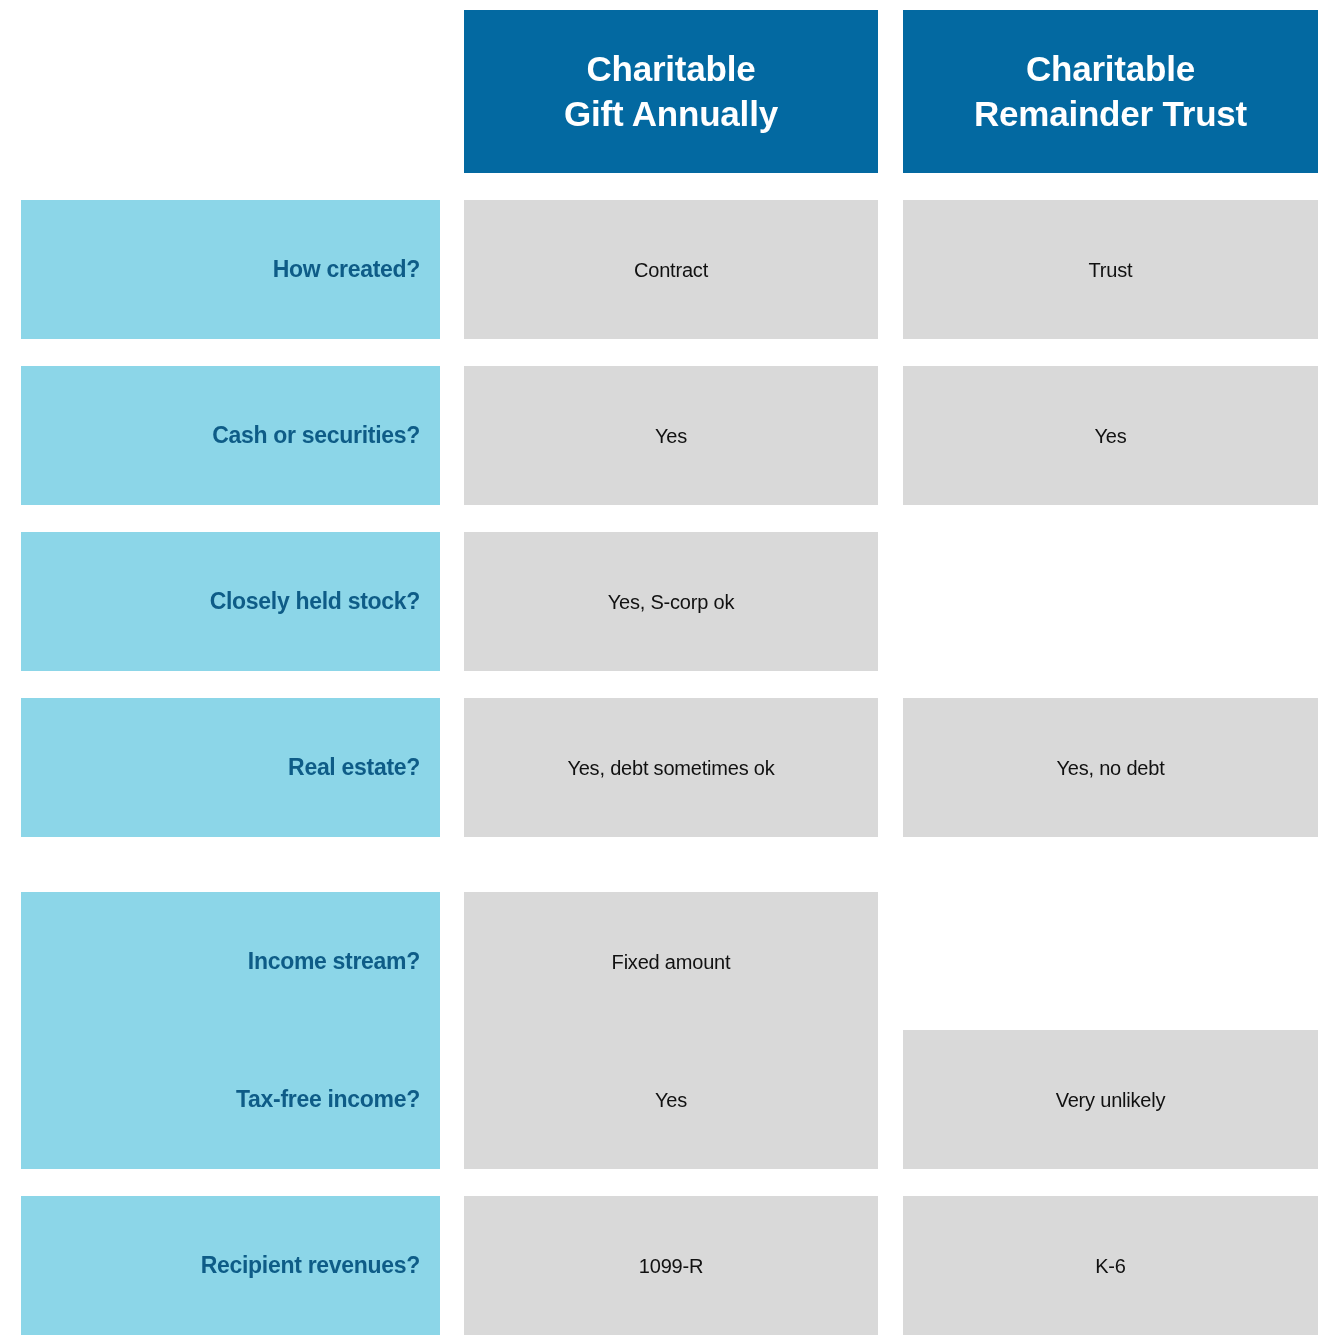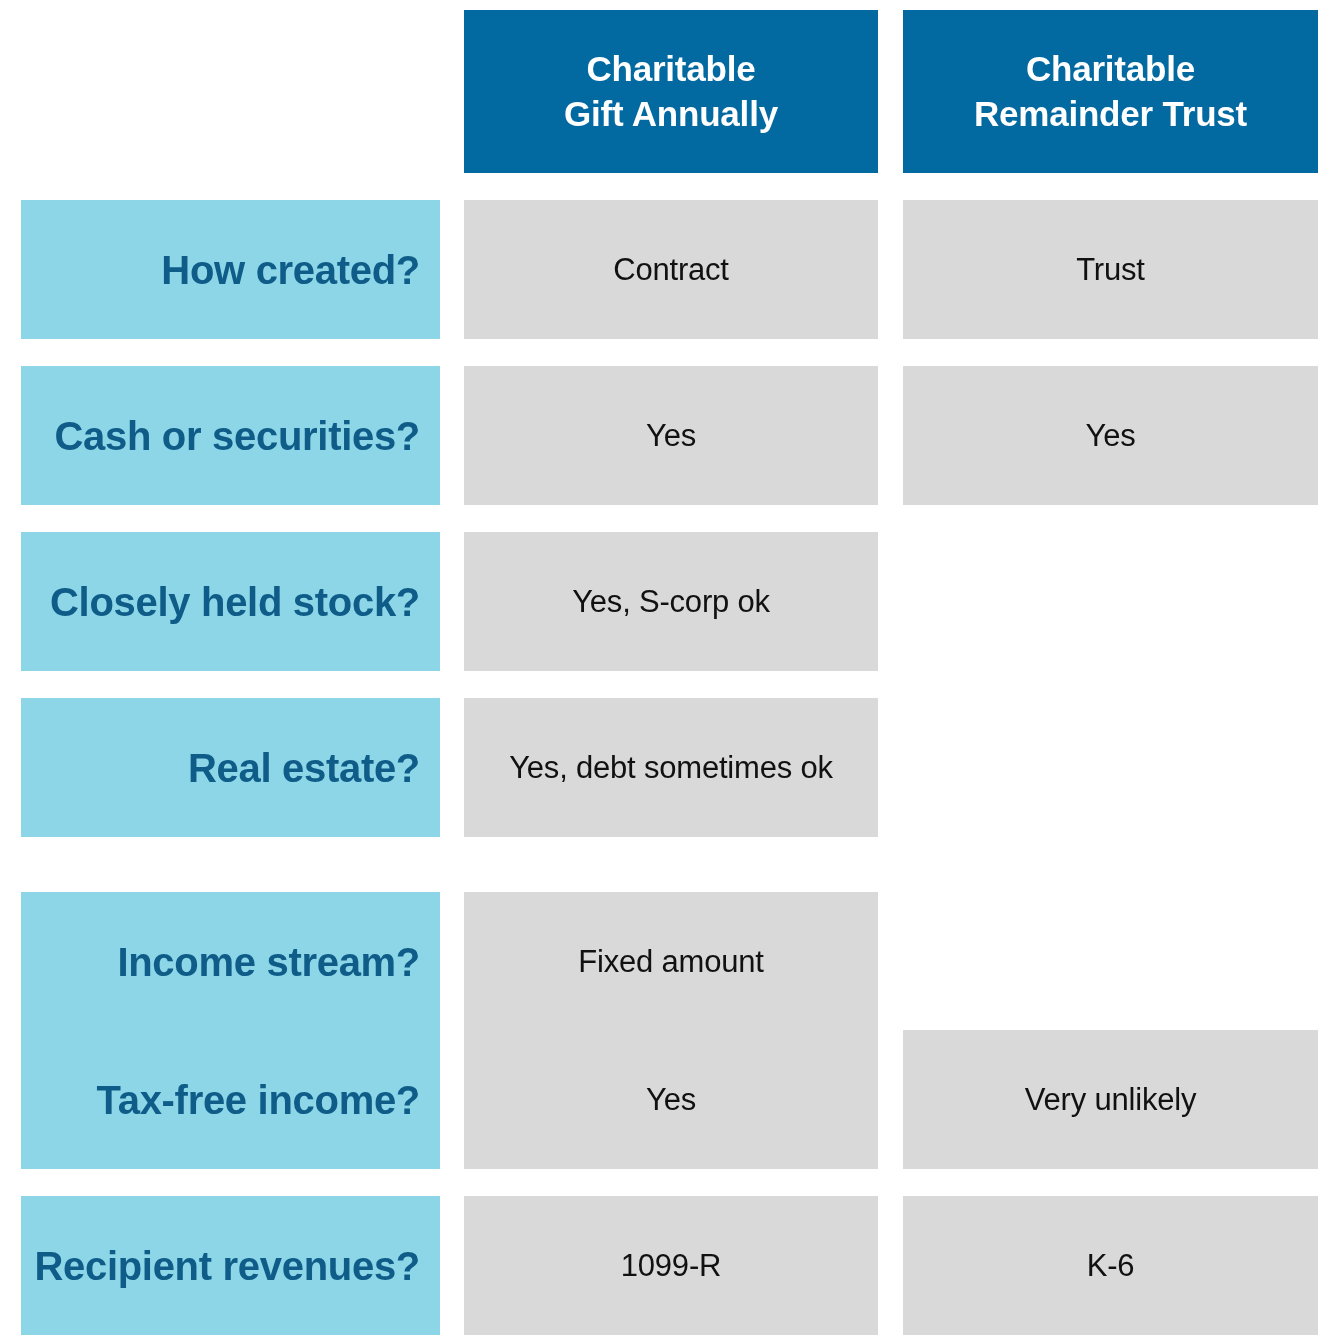--- a/index.html
+++ b/index.html
@@ -62,41 +62,41 @@
     background: #8CD6E8;
     display: flex;
     align-items: center;
     justify-content: flex-end;
     box-sizing: border-box;
     padding-right: 20px;
   }
   .row-label .row-label-text {
     color: #0E5C87;
     font-weight: bold;
-    font-size: 40px;
+    font-size: 23px;
     line-height: 1.2;
     text-align: right;
     letter-spacing: -0.3px;
   }
 
   .cell {
     position: absolute;
     top: 0;
     height: 139px;
     background: #D9D9D9;
     display: flex;
     align-items: center;
     justify-content: center;
     box-sizing: border-box;
     padding: 0 10px;
   }
   .cell .cell-text {
     color: #111111;
     font-weight: normal;
-    font-size: 31px;
+    font-size: 20px;
     line-height: 1.2;
     text-align: center;
     letter-spacing: -0.2px;
   }
   .cell-c1 { left: 464px; width: 414px; }
   .cell-c2 { left: 903px; width: 415px; }
 </style>
 </head>
 <body>
 
@@ -145,20 +145,23 @@
     </div>
   </div>
 
   <div class="row" style="top:698px;">
     <div class="row-label">
       <div class="row-label-text">Real estate?</div>
     </div>
     <div class="cell cell-c1">
       <div class="cell-text">Yes, debt sometimes ok</div>
     </div>
+    <div class="cell cell-c2">
+      <div class="cell-text">Yes, no debt</div>
+    </div>
   </div>
 
   <div class="row" style="top:892px;">
     <div class="row-label">
       <div class="row-label-text">Income stream?</div>
     </div>
     <div class="cell cell-c1">
       <div class="cell-text">Fixed amount</div>
     </div>
   </div>

